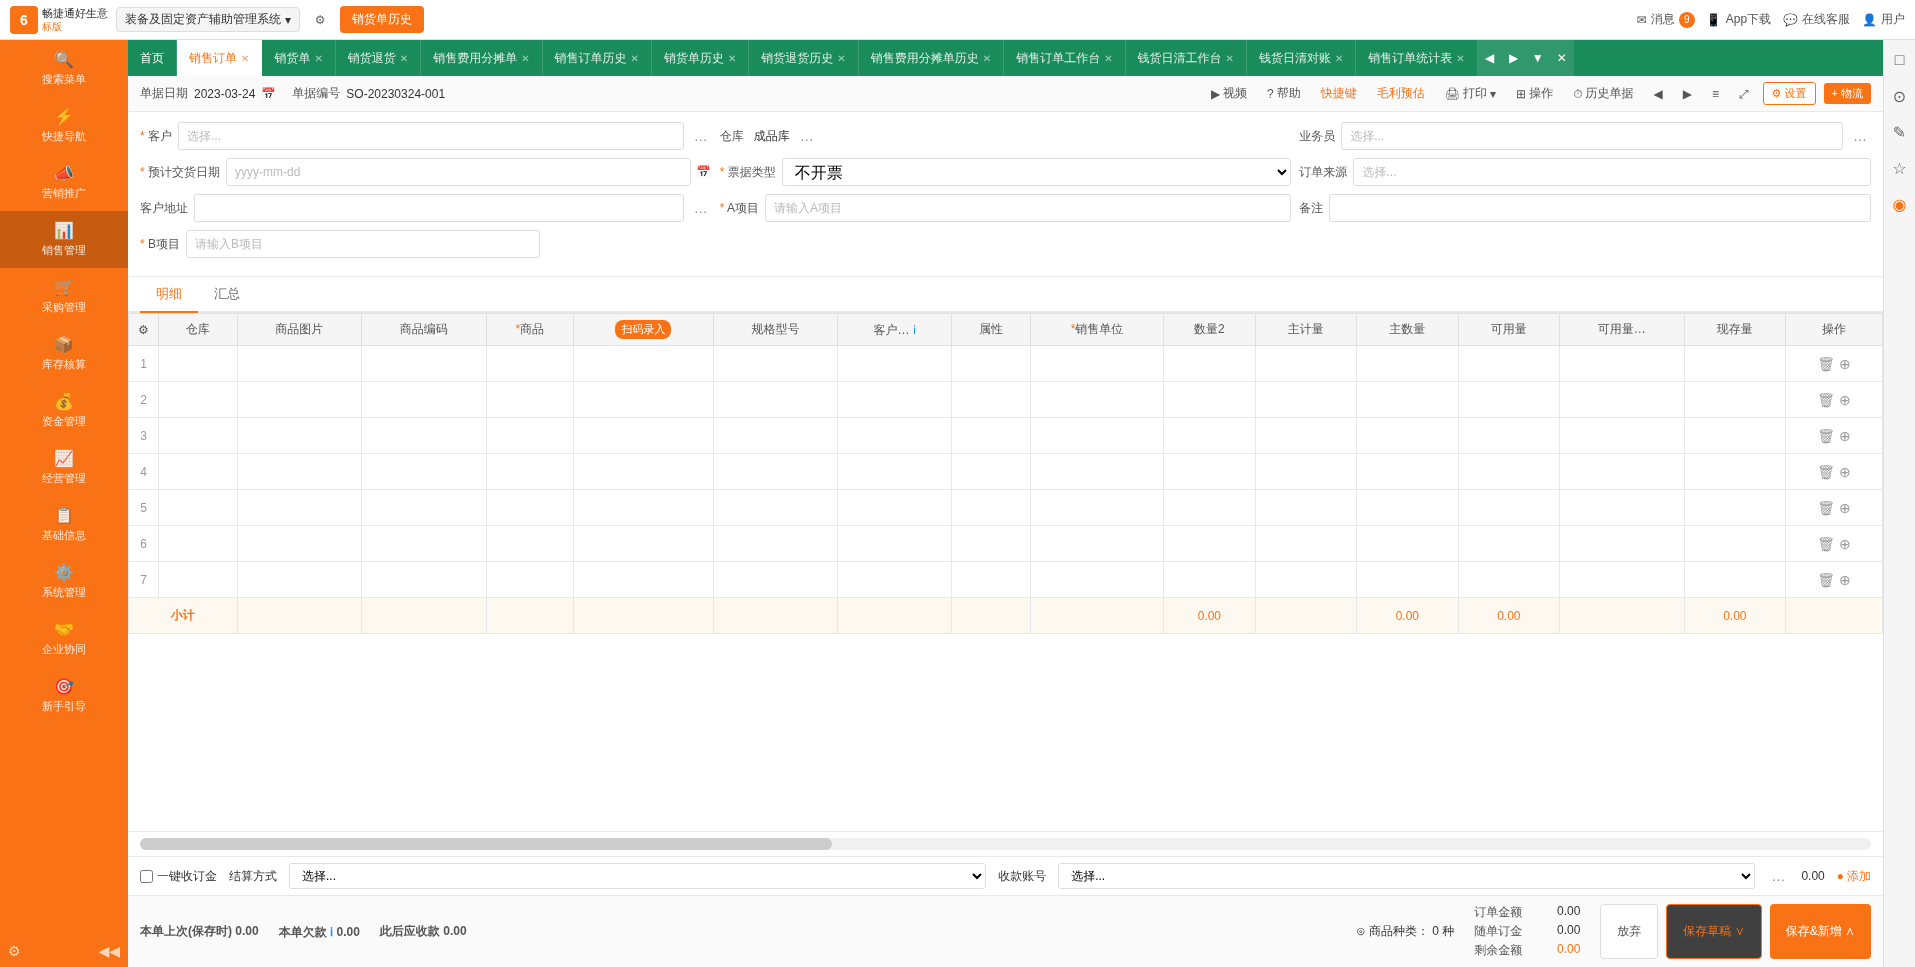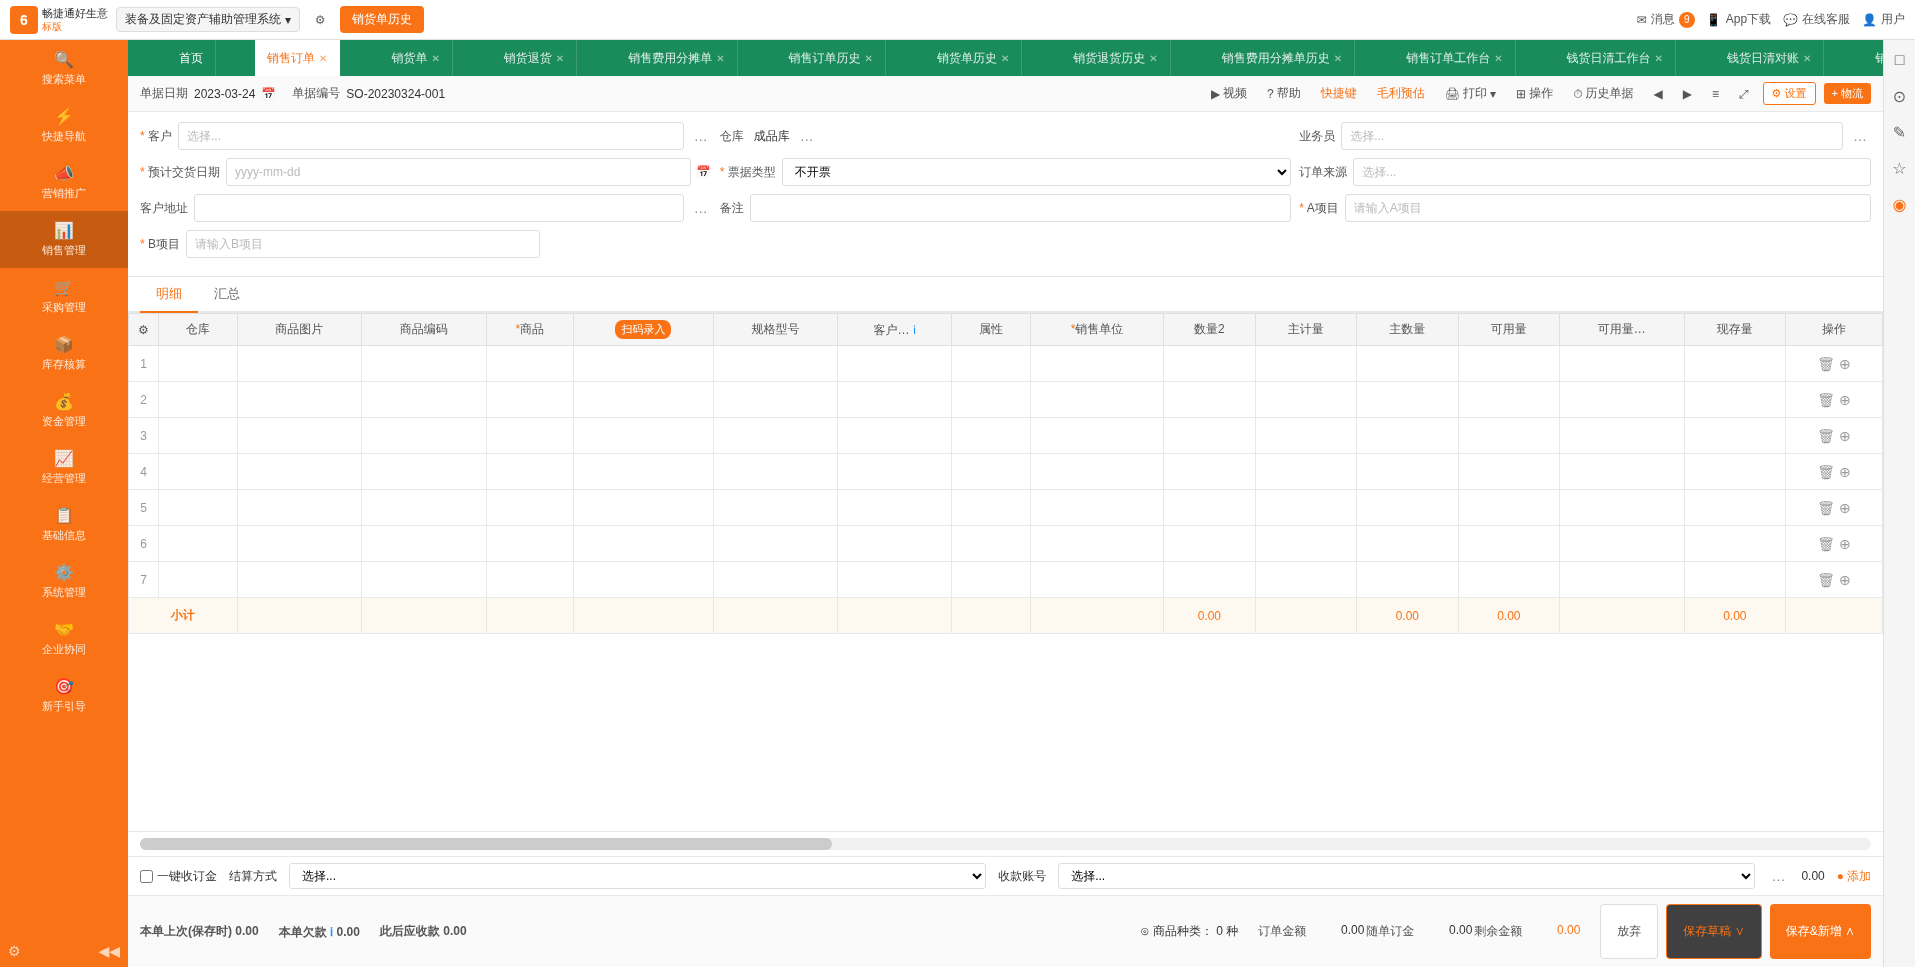--- a/index.html
+++ b/index.html
@@ -25,42 +25,42 @@
     .top-bar-right { display: flex; align-items: center; gap: 12px; font-size: 12px; color: #555; }
     .top-right-item { display: flex; align-items: center; gap: 4px; cursor: pointer; }
     .badge { background: #f97316; color: white; border-radius: 50%; width: 16px; height: 16px; font-size: 10px; display: flex; align-items: center; justify-content: center; }
     .sidebar-item { display: flex; flex-direction: column; align-items: center; padding: 10px 4px; cursor: pointer; color: rgba(255,255,255,0.85); font-size: 11px; gap: 3px; transition: background 0.2s; }
     .sidebar-item.active { background: rgba(0,0,0,0.2); }
     .sidebar-icon { font-size: 16px; }
     .sidebar-bottom { margin-top: auto; padding: 8px; display: flex; justify-content: space-between; align-items: center; }
     .sidebar-bottom-icon { color: rgba(255,255,255,0.7); cursor: pointer; font-size: 14px; }
 
     
-    .tab-item { height: 36px; display: flex; align-items: center; padding: 16px 12px; color: rgba(255,255,255,0.85); font-size: 12px; cursor: pointer; white-space: nowrap; border-right: 1px solid rgba(255,255,255,0.15); gap: 4px; flex-shrink: 0; margin-left: 39px; }
+    .tab-item { height: 36px; display: flex; align-items: center; padding: 16px 12px; color: rgba(255,255,255,0.85); font-size: 12px; cursor: pointer; white-space: nowrap; border-right: 1px solid rgba(255,255,255,0.15); gap: 4px; flex-shrink: 0; }
     .tab-item.active { background: #fff; color: #f97316; }
     .tab-close { font-size: 10px; opacity: 0.7; }
     .tab-nav-btn { width: 24px; height: 36px; display: flex; align-items: center; justify-content: center; color: white; cursor: pointer; background: rgba(255,255,255,0.1); flex-shrink: 0; }
 
     
     .page-header { padding: 6px 12px; border-bottom: 1px solid #e8e8e8; display: flex; align-items: center; gap: 16px; background: #fafafa; flex-shrink: 0; }
     .field-group { display: flex; align-items: center; gap: 6px; }
     .field-label { color: #555; font-size: 12px; }
     .field-value { color: #333; font-size: 12px; font-weight: 500; }
     .page-actions { margin-left: auto; display: flex; align-items: center; gap: 8px; }
     .action-btn { display: flex; align-items: center; gap: 3px; color: #555; font-size: 12px; cursor: pointer; padding: 2px 6px; }
     .btn-primary-sm { background: #f97316; color: white; border: none; border-radius: 3px; padding: 3px 8px; font-size: 11px; cursor: pointer; }
 
     
     .form-area { padding: 10px 12px; border-bottom: 1px solid #e8e8e8; flex-shrink: 0; }
     .form-row { display: flex; align-items: center; gap: 8px; margin-bottom: 8px; }
     .form-field { display: flex; align-items: center; gap: 6px; flex: 1; }
     .required-mark { color: #f97316; }
     .form-input { flex: 1; border: 1px solid #ddd; border-radius: 3px; padding: 4px 8px; font-size: 12px; color: #333; background: #fff; height: 28px; }
     .form-input::placeholder { color: #bbb; }
-    .form-select { flex: 1; border: 1px solid #ddd; border-radius: 3px; padding: 4px 8px; font-size: 12px; height: 28px; background: #fff; }
+    .form-select { flex: 1; border: 1px solid #ddd; border-radius: 3px; padding: 4px 8px; font-size: 16px; height: 28px; background: #fff; }
     .ellipsis-btn { color: #888; cursor: pointer; font-size: 14px; padding: 0 4px; }
     .cal-icon { color: #888; cursor: pointer; font-size: 12px; }
 
     
     .section-tabs { display: flex; align-items: center; padding: 0 12px; border-bottom: 2px solid #e8e8e8; flex-shrink: 0; }
     .section-tab { padding: 8px 16px; font-size: 13px; cursor: pointer; color: #666; border-bottom: 2px solid transparent; margin-bottom: -2px; }
     .section-tab.active { color: #f97316; border-bottom-color: #f97316; font-weight: 500; }
 
     
     .table-container { flex: 1; overflow: auto; }
@@ -83,21 +83,21 @@
 
     .payment-row { padding: 6px 12px; border-top: 1px solid #e8e8e8; display: flex; align-items: center; gap: 12px; flex-shrink: 0; }
     .checkbox-field { display: flex; align-items: center; gap: 4px; }
     .amount-val { color: #333; }
     .add-btn { color: #f97316; cursor: pointer; display: flex; align-items: center; gap: 3px; }
 
     
     .bottom-bar { padding: 8px 12px; border-top: 1px solid #e8e8e8; display: flex; align-items: center; background: #fafafa; flex-shrink: 0; }
     .bottom-info { display: flex; gap: 20px; font-size: 12px; color: #555; font-weight: bold; }
     .bottom-right { margin-left: auto; display: flex; align-items: center; gap: 20px; }
-    .order-summary { display: flex; flex-direction: row; gap: 2px; align-items: flex-end; font-size: 12px; }
+    .order-summary { display: flex; flex-direction: column; gap: 2px; align-items: flex-end; font-size: 12px; }
     .summary-row { display: flex; gap: 8px; justify-content: flex-end; }
     .summary-label { color: #555; }
     .summary-value { color: #333; min-width: 50px; text-align: right; }
     .summary-value.highlight { color: #f97316; }
     .bottom-actions { display: flex; gap: 8px; }
     .btn-discard { border: 1px solid #ddd; background: #fff; padding: 6px 16px; border-radius: 4px; cursor: pointer; font-size: 12px; color: #555; }
     .btn-save-draft { border: 1px solid #f97316; background: #404040; color: #f97316; padding: 18px 16px; border-radius: 4px; cursor: pointer; font-size: 12px; }
     .btn-save-new { background: #f97316; color: white; border: none; padding: 6px 16px; border-radius: 4px; cursor: pointer; font-size: 12px; }
 
     
@@ -357,26 +357,26 @@
             </div>
           </div>
 
           <div class="form-row">
             <div class="form-field">
               <span class="field-label">客户地址</span>
               <input class="form-input" type="text" style="flex: 2 1 0%;">
               <span class="ellipsis-btn">…</span>
             </div>
             <div class="form-field">
+              <span class="field-label"><span class="required-mark">*</span> <span>A项目</span></span>
+              <input class="form-input" type="text" placeholder="请输入A项目" style="">
+            </div>
+            <div class="form-field">
               <span class="field-label">备注</span>
               <input class="form-input" type="text" style="flex: 2 1 0%;">
-            </div>
-            <div class="form-field">
-              <span class="field-label"><span class="required-mark">*</span> <span>A项目</span></span>
-              <input class="form-input" type="text" placeholder="请输入A项目" style="">
             </div>
           </div>
 
           <div class="form-row">
             <div class="form-field" style="max-width:400px;">
               <span class="field-label"><span class="required-mark">*</span> <span>B项目</span></span>
               <input class="form-input" type="text" placeholder="请输入B项目" style="">
             </div>
           </div>
         </div>

